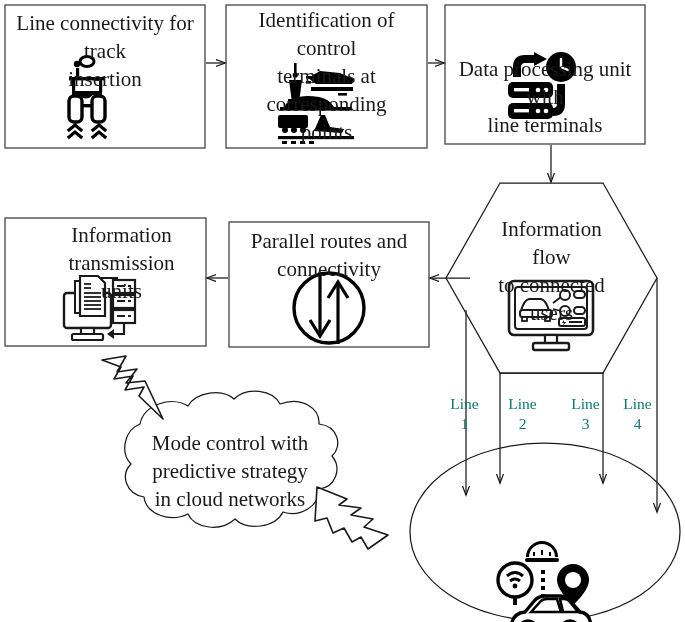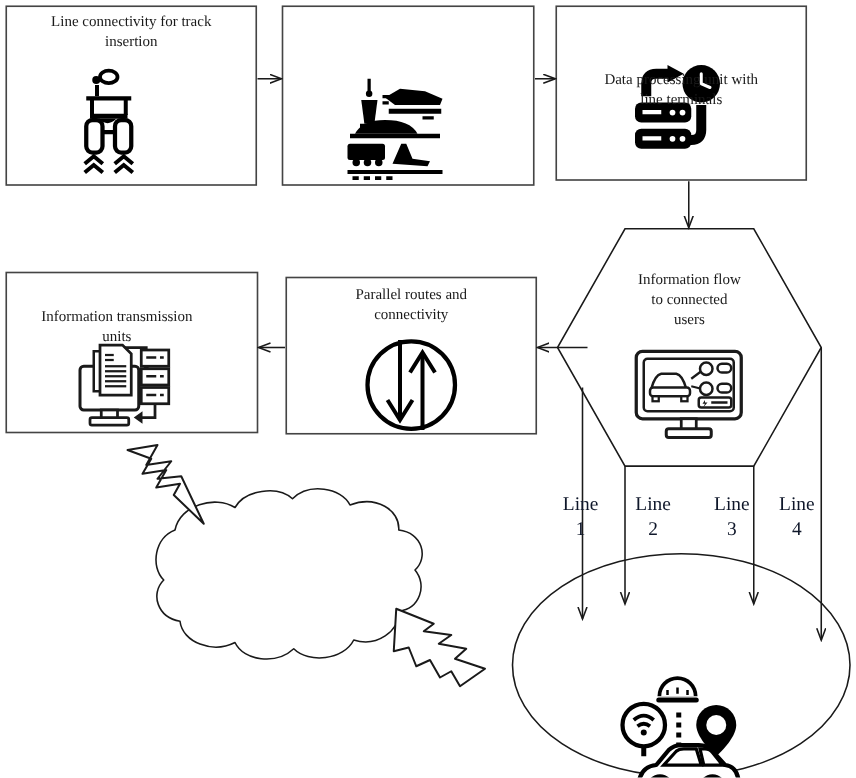--- a/index.html
+++ b/index.html
@@ -4,33 +4,33 @@
 <style>
   html,body{margin:0;padding:0;background:#ffffff;}
   body{width:685px;height:622px;overflow:hidden;
        font-family:"Liberation Serif","DejaVu Serif",serif;}
   #diagram{position:relative;width:685px;height:622px;}
   svg{display:block;position:absolute;top:0;left:0;}
   .node-label{
     position:absolute;
     text-align:center;
     font-family:"Liberation Serif","DejaVu Serif",serif;
-    font-size:12px;
+    font-size:21px;
     line-height:1.33;
     color:#1a1a1a;
     white-space:pre-line;
     pointer-events:none;
   }
   .line-label{
     position:absolute;
     text-align:center;
     font-family:"Liberation Serif","DejaVu Serif",serif;
     font-size:15.5px;
     line-height:1.28;
-    color:#0f172a;
+    color:#0f766e;
     white-space:pre-line;
   }
 </style>
 </head>
 <body>
 
 <div id="diagram">
 
   <svg width="685" height="622" viewBox="0 0 685 622">
     <defs>
@@ -245,34 +245,40 @@
       <circle cx="27" cy="88" r="9" fill="#fff" stroke="#000" stroke-width="3.4"></circle>
       <circle cx="27" cy="88" r="3" fill="#000"></circle>
       <circle cx="69" cy="88" r="9" fill="#fff" stroke="#000" stroke-width="3.4"></circle>
       <circle cx="69" cy="88" r="3" fill="#000"></circle>
     </g>
   </svg>
 
   <div class="node-label" style="left:12px;top:10px;width:186px;">Line connectivity for track
 insertion</div>
 
+  <div class="node-label" style="left:232px;top:7px;width:189px;">Identification of control
+terminals at corresponding
+points</div>
 
   <div class="node-label" style="left:452px;top:8px;width:186px;margin-top:48px;">Data processing unit with
 line terminals</div>
 
   <div class="node-label" style="left:481px;top:216px;width:141px;">Information flow
 to connected
 users</div>
 
   <div class="node-label" style="left:238px;top:228px;width:182px;">Parallel routes and
 connectivity</div>
 
-  <div class="node-label" style="left:0;top:222px;width:187px;margin-top:24px;">Information transmission
+  <div class="node-label" style="left:28px;top:222px;width:187px;">Information transmission
 units</div>
 
+  <div class="node-label" style="left:115px;top:430px;width:230px;text-align:center;">Mode control with
+predictive strategy
+in cloud networks</div>
 
 
   <div class="line-label" style="left:442px;top:394px;width:45px;">Line
 1</div>
   <div class="line-label" style="left:500px;top:394px;width:45px;">Line
 2</div>
   <div class="line-label" style="left:563px;top:394px;width:45px;">Line
 3</div>
   <div class="line-label" style="left:615px;top:394px;width:45px;">Line
 4</div>

